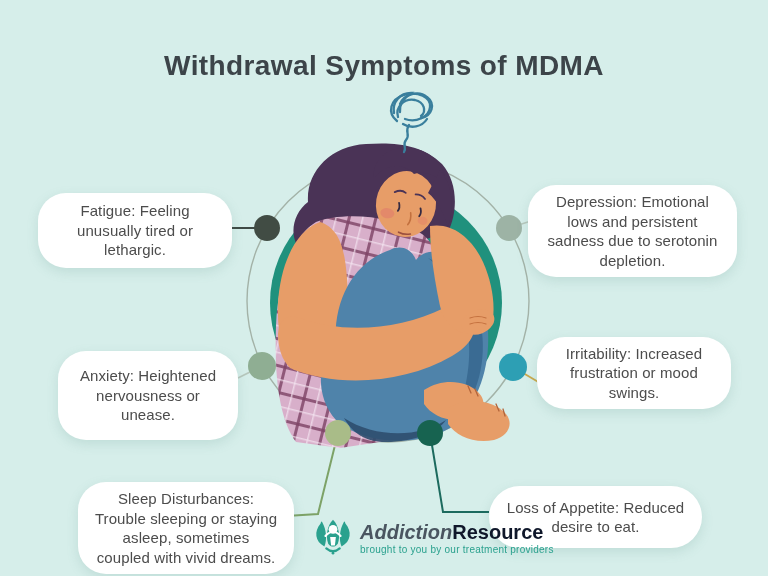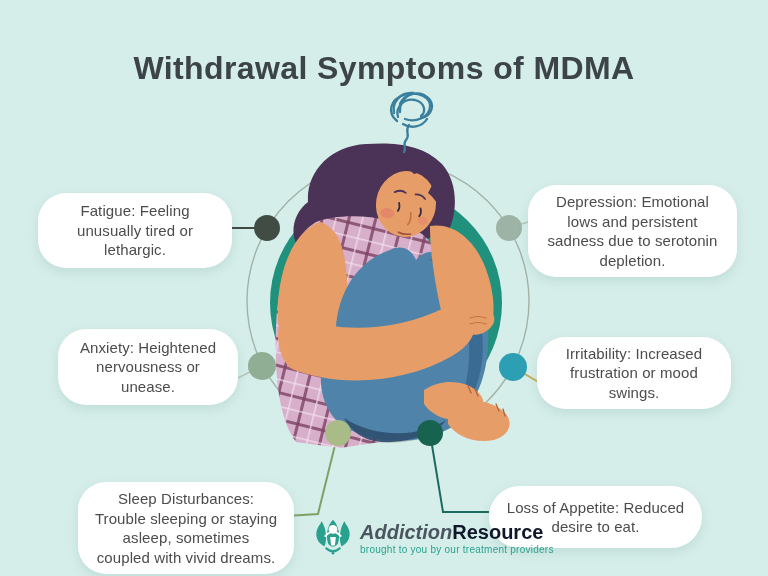--- a/index.html
+++ b/index.html
@@ -6,42 +6,42 @@
   #stage{
     position:relative;
     width:768px;height:576px;
     background:#d6eeea;
     overflow:hidden;
     font-family:"Liberation Sans", sans-serif;
   }
   #title{
     position:absolute;left:0;right:0;top:50px;
     text-align:center;
-    font-size:32px;font-weight:700;letter-spacing:.4px;
+    font-size:28px;font-weight:700;letter-spacing:.4px;
     color:#3c4449;
   }
   svg.canvas{position:absolute;left:0;top:0;}
   .card{
     position:absolute;
     background:#ffffff;
     border-radius:28px;
     display:flex;align-items:center;justify-content:center;
     box-shadow:0 4px 12px rgba(90,145,135,.18);
     z-index:2;
   }
   .card p{
     margin:0;padding:4px 8px;
     white-space:pre-line;
     text-align:center;
     font-size:15px;line-height:19.5px;
     color:#4c4c4c;letter-spacing:.1px;
   }
   .card-fatigue      {left:38px;  top:193px; width:194px; height:75px;}
   .card-depression   {left:528px; top:185px; width:209px; height:92px;align-items:center;}
-  .card-anxiety      {left:58px;  top:329px; width:180px; height:76px;}
+  .card-anxiety      {left:58px;  top:351px; width:180px; height:89px;}
   .card-irritability {left:537px; top:337px; width:194px; height:72px;}
   .card-sleep        {left:78px;  top:482px; width:216px; height:92px;}
   .card-appetite     {left:489px; top:486px; width:213px; height:62px; border-radius:31px;}
   #footer{
     position:absolute;left:312px;top:516px;
     display:flex;align-items:flex-start;gap:6px;z-index:3;
   }
   #brand-block{display:flex;flex-direction:column;margin-top:6px;}
   #brand-line{font-size:20px;line-height:20px;white-space:nowrap;}
   #brand-line .bold{font-weight:700;font-style:italic;color:#4a5560;}

